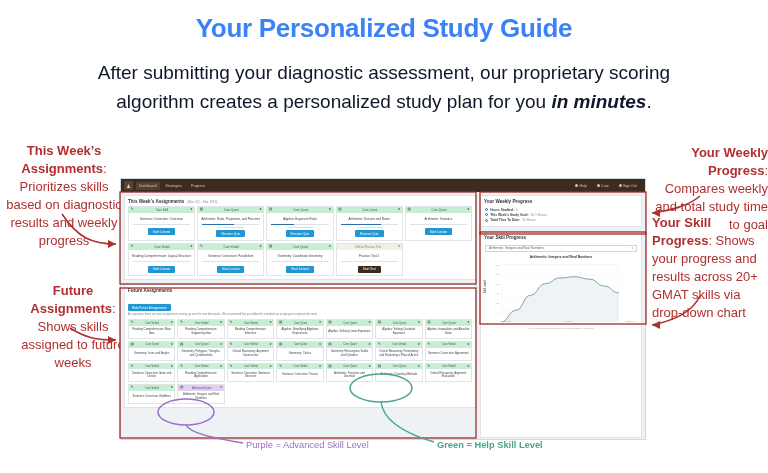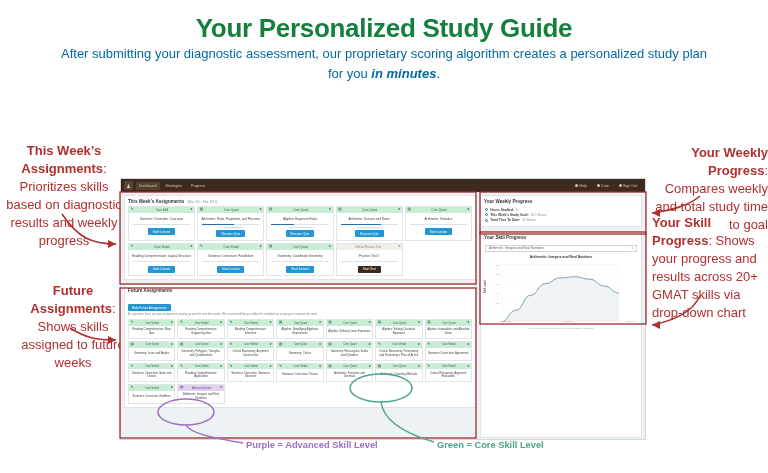--- a/index.html
+++ b/index.html
@@ -9,50 +9,51 @@
     font-family: "Liberation Sans", sans-serif;
     position: relative;
     overflow: hidden;
   }
 
   
   .page-title {
     text-align:center;
     font-size: 26px;
     font-weight: bold;
-    color:#15803d;
+    color:#3b82f6;
     letter-spacing:-0.3px;
     margin-top: 13px;
   }
   .page-sub {
     text-align:center;
-    font-size: 13px;
-    color:#0369a1;
+    font-size: 19px;
+    color:#0f172a;
     line-height: 1.55;
+    margin-top: 14px;
     padding: 0 60px;
   }
   .page-sub i { font-style: italic; font-weight: bold; }
 
   
   .anno {
     position:absolute;
     color:#b03030;
     font-size:13px;
     line-height:1.38;
     text-align:center;
   }
   .anno b { font-weight:bold; }
   .anno-left1 { left: 2px;  top: 142px; width: 124px; }
   .anno-left2 { left: 16px;  top: 282px; width: 114px; }
   .anno-right1{ left: 646px;top: 144px; width: 122px; text-align:right;}
   .anno-right2{ left: 652px;top: 214px; width: 116px; text-align:left;}
 
   .legend-purple {
     position:absolute; left:246px; top:440px;
-    color:#9b6fc4; font-size:9.3px; font-weight:bold;
+    color:#9b6fc4; font-size:9.3px; font-weight:normal;
   }
   .legend-green {
     position:absolute; left:437px; top:440px;
     color:#4aa58c; font-size:9.3px; font-weight:bold;
   }
 
   svg.overlay {
     position:absolute; left:0; top:0; width:768px; height:473px;
     pointer-events:none;
   }
@@ -181,21 +182,21 @@
 <div class="anno anno-left2">
   <b>Future Assignments</b><span>: Shows skills assigned to future weeks</span>
 </div>
 <div class="anno anno-right1">
   <b>Your Weekly Progress</b><span>: Compares weekly and total study time to goal</span>
 </div>
 <div class="anno anno-right2">
   <b>Your Skill Progress</b><span>: Shows your progress and results across 20+ GMAT skills via drop-down chart</span>
 </div>
 <div class="legend-purple">Purple = Advanced Skill Level</div>
-<div class="legend-green">Green = Core Skill Level</div>
+<div class="legend-green">Green = Help Skill Level</div>
 
 <div class="app">
 
   <div class="navbar">
     <div class="nav-logo">♟</div>
     <div class="nav-item active">Dashboard</div>
     <div class="nav-item">Strategies</div>
     <div class="nav-item">Progress</div>
     <div class="nav-right">
       <div class="nav-item">

